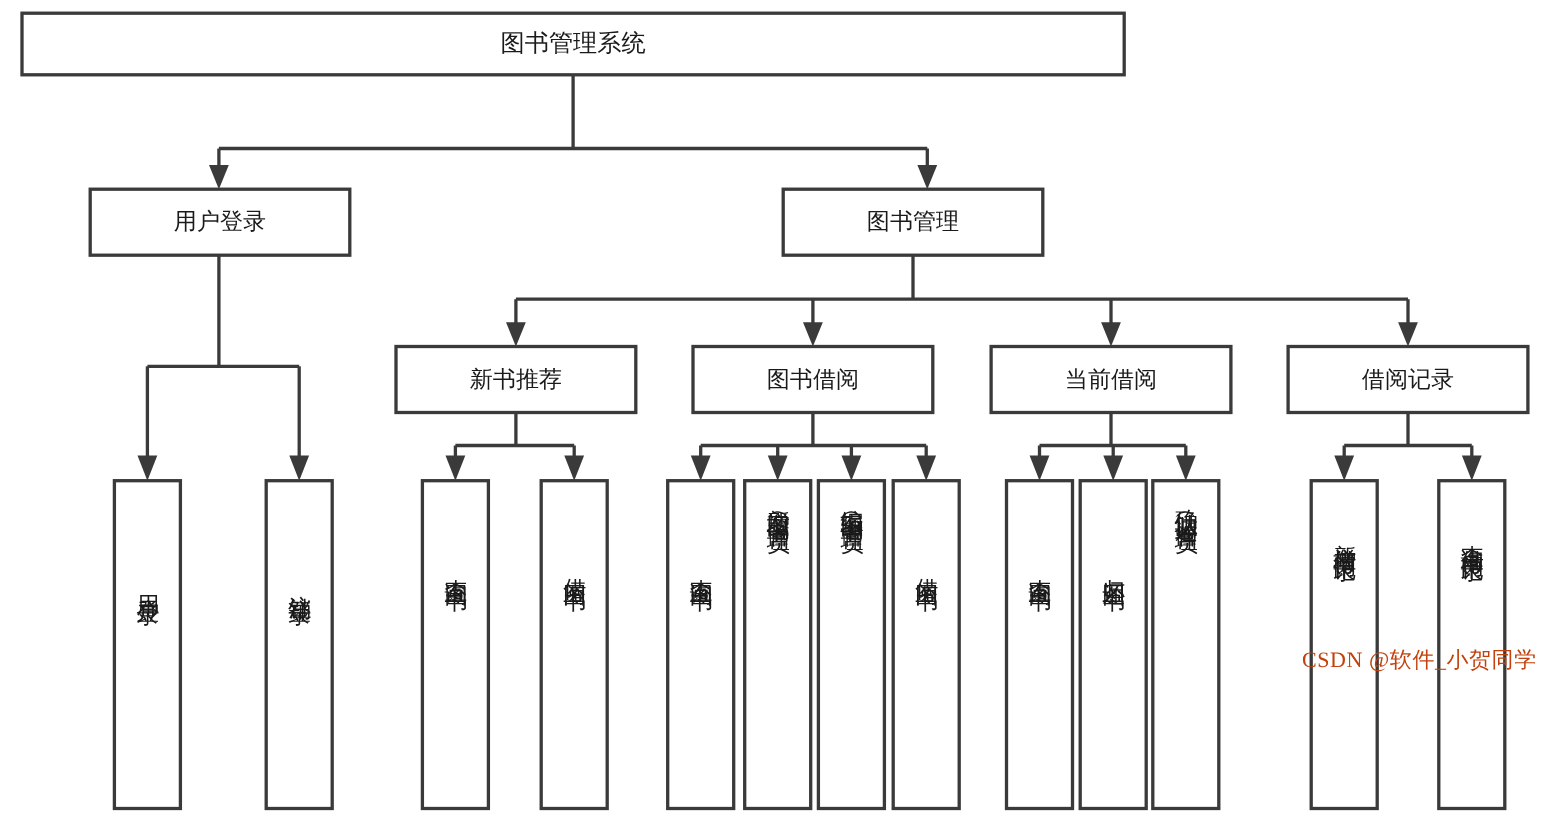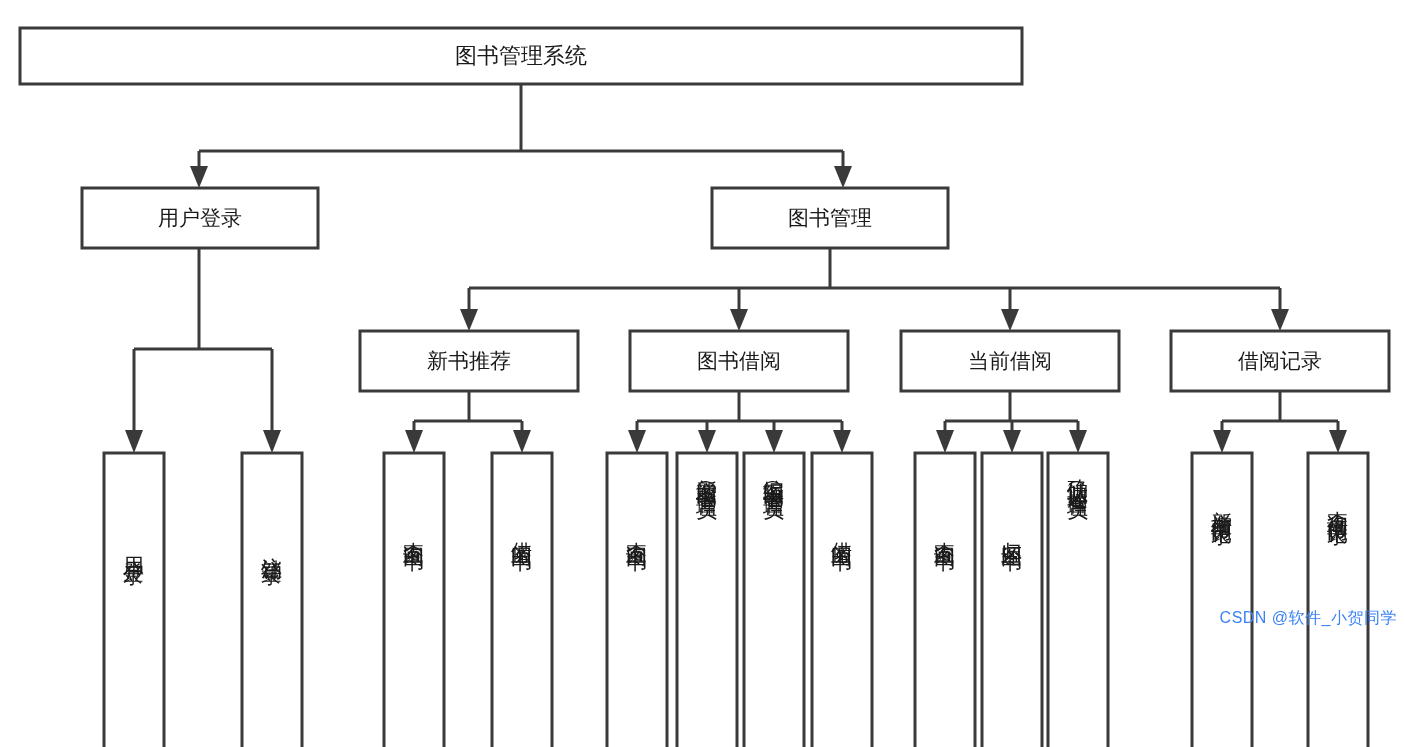--- a/index.html
+++ b/index.html
@@ -9,21 +9,21 @@
   }
   body {
     width: 1405px;
     height: 747px;
     font-family: "Liberation Sans", "DejaVu Sans", sans-serif;
     overflow: hidden;
     position: relative;
   }
   #diagram-root {
     position: absolute;
-    left: 0; top: 16px;
+    left: 0; top: 0;
     width: 1405px;
     height: 619px;
   }
   svg#flow {
     display: block;
     width: 1405px;
     height: 747px;
   }
   .node-box {
     fill: #ffffff;
@@ -68,23 +68,23 @@
     writing-mode: vertical-rl;
     text-orientation: upright;
     letter-spacing: 3px;
     line-height: 1;
     white-space: nowrap;
   }
   .watermark {
     position: absolute;
     right: 8px;
     bottom: 6px;
-    font-family: Liberation Sans, sans-serif;
-    font-size: 16px;
-    color: #3b82f6;
+    font-family: Liberation Serif, serif;
+    font-size: 20px;
+    color: #c2410c;
     letter-spacing: 0.5px;
     user-select: none;
   }
 </style>
 </head>
 <body>
 
 <div id="diagram-root">
 
   <svg id="flow" viewBox="0 0 1405 747" xmlns="http://www.w3.org/2000/svg">

